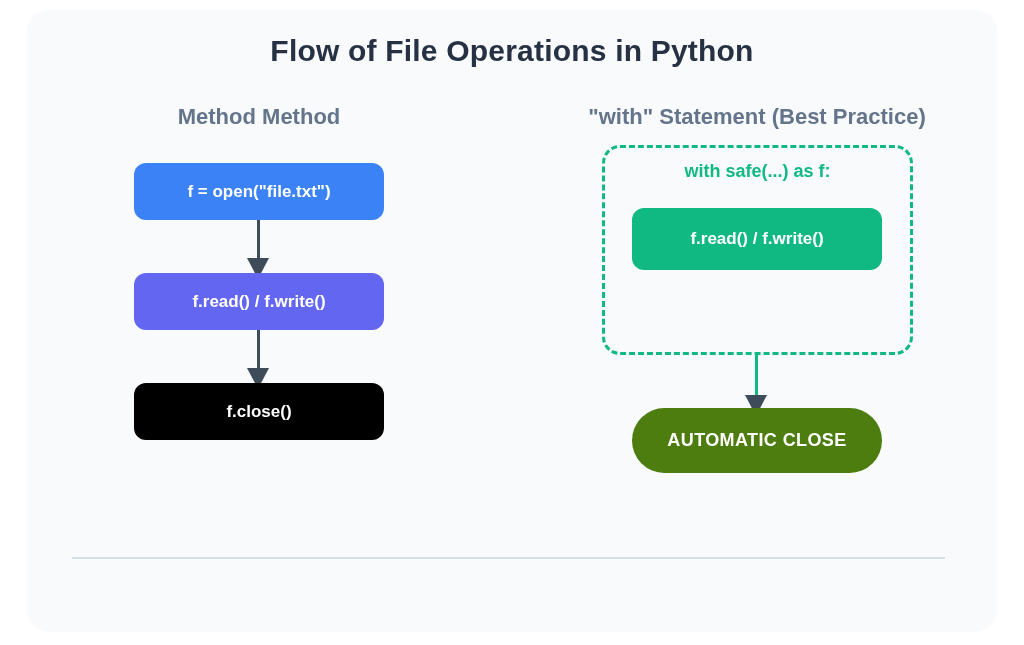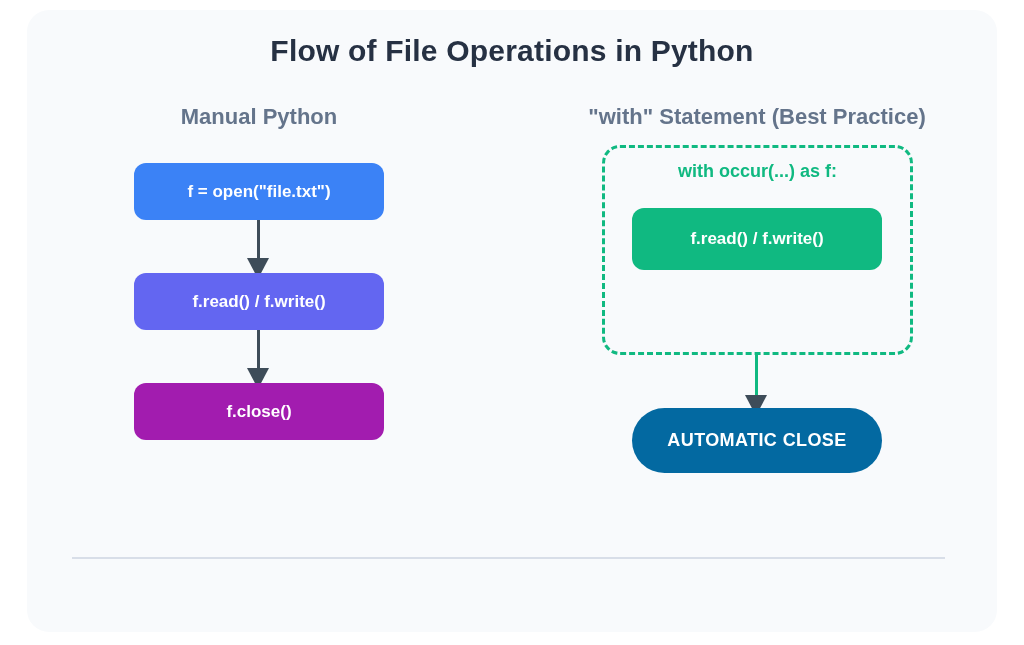--- a/index.html
+++ b/index.html
@@ -35,21 +35,21 @@
 
   .step-box {
     width: 250px; height: 57px;
     border-radius: 12px;
     display: flex; align-items: center; justify-content: center;
     color: #ffffff;
     font-size: 17px; font-weight: 700;
   }
   .box-open      { left: 107px; top: 153px; background: #3b82f6; }
   .box-readwrite { left: 107px; top: 263px; background: #6366f1; }
-  .box-close     { left: 107px; top: 373px; background: #a21caf; }
+  .box-close     { left: 107px; top: 373px; background: #000000; }
 
   .arrow-line {
     width: 3px;
     background: #3e4c59;
   }
   .arrow-line.green { background: #10b981; }
   .arrow-head {
     width: 22px; height: 15px;
     background: #3e4c59;
     clip-path: polygon(0 0, 100% 0, 64% 100%, 36% 100%);
@@ -75,21 +75,21 @@
     left: 605px; top: 198px;
     width: 250px; height: 62px;
     background: #10b981;
   }
   .a3-line { left: 728px; top: 345px; height: 42px; }
   .a3-head { left: 718px; top: 385px; }
 
   .result-pill {
     left: 605px; top: 398px;
     width: 250px; height: 65px;
-    background: #0369a1;
+    background: #4d7c0f;
     border-radius: 33px;
     display: flex; align-items: center; justify-content: center;
     color: #ffffff;
     font-size: 18px; font-weight: 700;
     letter-spacing: 0.4px;
   }
   .caption {
     left: 530px; top: 476px; width: 400px;
     text-align: center;
     font-size: 14px; font-weight: 700;
@@ -107,38 +107,38 @@
     color: #9aa5b8;
   }
 </style>
 </head>
 <body>
 
 <div class="card">
 
   <div class="abs page-title">Flow of File Operations in Python</div>
 
-  <div class="abs col-heading manual">Manual Python</div>
+  <div class="abs col-heading manual">Method Method</div>
 
   <div class="abs step-box box-open">f = open("file.txt")</div>
 
   <div class="abs arrow-line a1-line"></div>
   <div class="abs arrow-head a1-head"></div>
 
   <div class="abs step-box box-readwrite">f.read() / f.write()</div>
 
   <div class="abs arrow-line a2-line"></div>
   <div class="abs arrow-head a2-head"></div>
 
   <div class="abs step-box box-close">f.close()</div>
 
   <div class="abs col-heading withs">"with" Statement (Best Practice)</div>
 
   <div class="abs with-block">
-    <div class="with-block-label">with occur(...) as f:</div>
+    <div class="with-block-label">with safe(...) as f:</div>
   </div>
 
   <div class="abs step-box box-readwrite-with">f.read() / f.write()</div>
 
   <div class="abs arrow-line green a3-line"></div>
   <div class="abs arrow-head a3-head"></div>
 
   <div class="abs result-pill">AUTOMATIC CLOSE</div>
 
 

